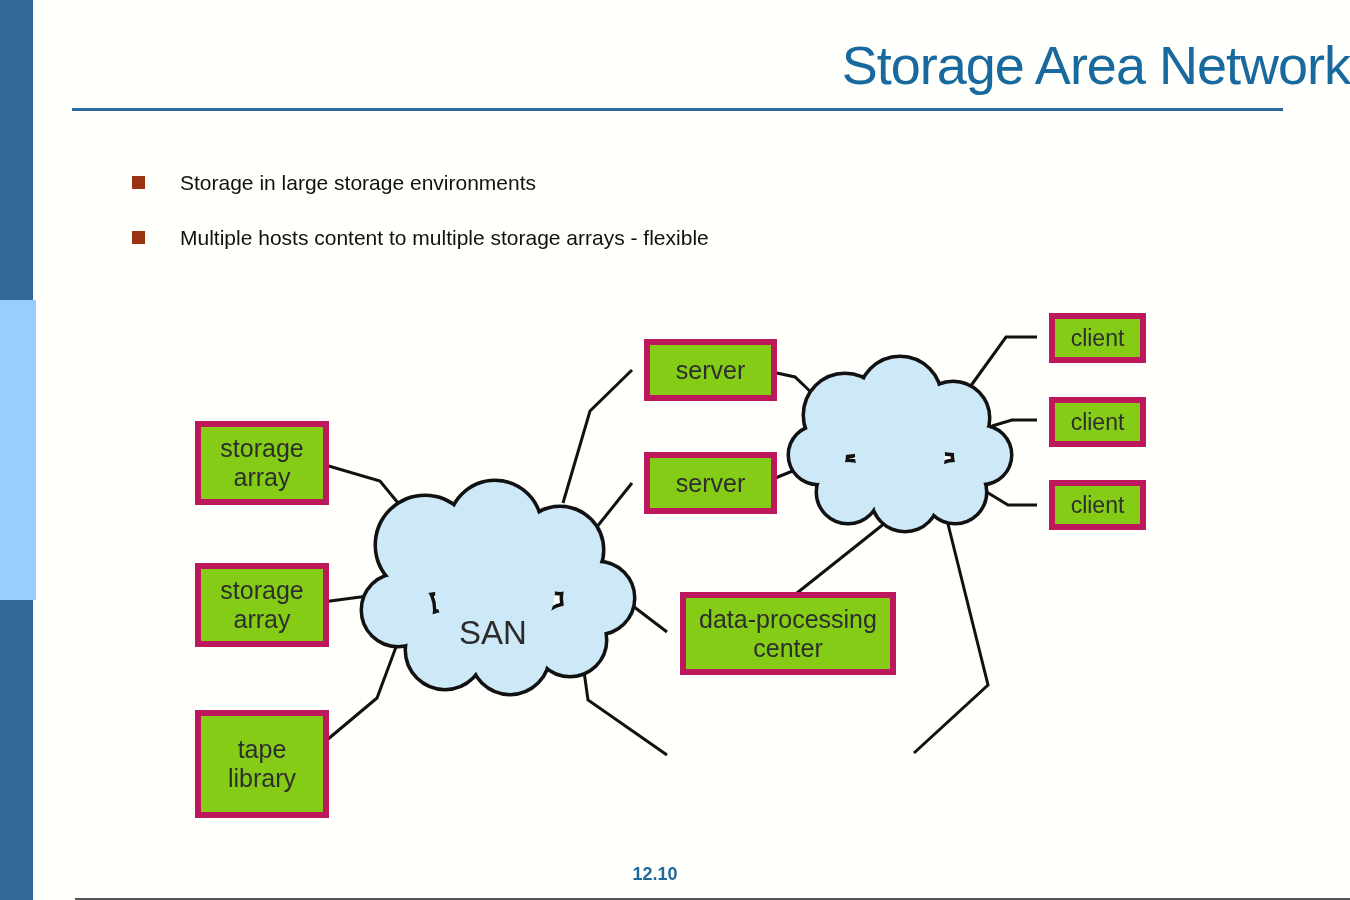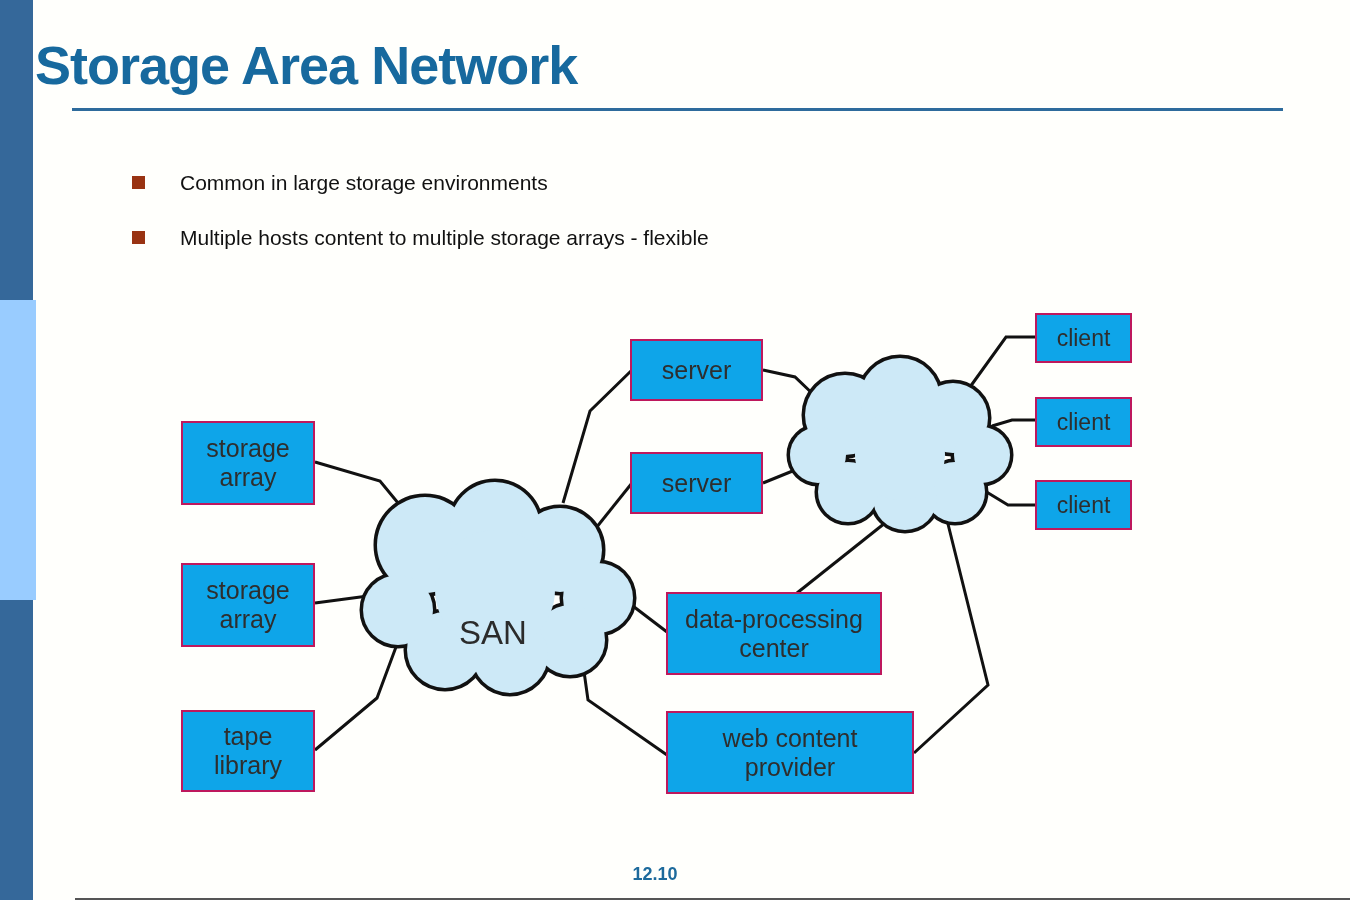--- a/index.html
+++ b/index.html
@@ -13,21 +13,21 @@
 
   
   .bar{position:absolute;left:0;}
   .bar-top{top:0;height:300px;width:33px;background:#35689a;}
   .bar-mid{top:300px;height:300px;width:36px;background:#99ccff;}
   .bar-bottom{top:600px;height:300px;width:33px;background:#35689a;}
 
   
   .title{
     position:absolute;left:35px;right:0;top:34px;
-    text-align:left;font-size:54px;font-weight:bold;
+    text-align:right;font-size:54px;font-weight:normal;
     color:#17699e;letter-spacing:-1px;
   }
   .title-rule{position:absolute;left:72px;top:108px;width:1211px;height:3px;background:#2e6b9c;}
 
   
   .bullet-item{position:absolute;left:132px;}
   .bullet-item .marker{
     position:absolute;left:0;top:5px;width:13px;height:13px;background:#993312;
   }
   .bullet-item .btext{
@@ -38,29 +38,30 @@
   .bullet-2{top:226px;}
 
   
   .diagram-svg{position:absolute;left:0;top:0;z-index:1;}
   .connector{fill:none;stroke:#111111;stroke-width:3;}
   .cloud-stroke circle{fill:#cde9f7;stroke:#111111;stroke-width:7;}
   .cloud-fill circle{fill:#cde9f7;stroke:none;}
 
   .node{
     position:absolute;z-index:2;
-    background:#0ea5e9;border:2px solid #be185d;
+    background:#84cc16;border:6px solid #be185d;
     display:flex;align-items:center;justify-content:center;
     text-align:center;white-space:pre-line;
     color:#2e2e2e;font-size:25px;line-height:1.16;
     box-sizing:border-box;
+    margin-left:14px;
   }
   .n-storage1{left:181px;top:421px;width:134px;height:84px;}
   .n-storage2{left:181px;top:563px;width:134px;height:84px;}
-  .n-tape{left:181px;top:710px;width:134px;height:82px;}
+  .n-tape{left:181px;top:710px;width:134px;height:108px;}
   .n-server1{left:630px;top:339px;width:133px;height:62px;}
   .n-server2{left:630px;top:452px;width:133px;height:62px;}
   .n-client1{left:1035px;top:313px;width:97px;height:50px;font-size:23px;}
   .n-client2{left:1035px;top:397px;width:97px;height:50px;font-size:23px;}
   .n-client3{left:1035px;top:480px;width:97px;height:50px;font-size:23px;}
   .n-dpc{left:666px;top:592px;width:216px;height:83px;}
   .n-web{left:666px;top:711px;width:248px;height:83px;}
 
   .cloud-label{
     position:absolute;z-index:3;color:#2b2b2b;text-align:center;
@@ -82,21 +83,21 @@
 
   <div class="bar bar-top"></div>
   <div class="bar bar-mid"></div>
   <div class="bar bar-bottom"></div>
 
   <div class="title">Storage Area Network</div>
   <div class="title-rule"></div>
 
   <div class="bullet-item bullet-1">
     <span class="marker"></span>
-    <span class="btext">Common in large storage environments</span>
+    <span class="btext">Storage in large storage environments</span>
   </div>
   <div class="bullet-item bullet-2">
     <span class="marker"></span>
     <span class="btext">Multiple hosts content to multiple storage arrays - flexible</span>
   </div>
 
   <svg class="diagram-svg" width="1350" height="900" viewBox="0 0 1350 900">
 
     <g>
       <polyline class="connector" points="315,462 380,481 403,509"></polyline>
@@ -170,20 +171,18 @@
 array</div>
   <div class="node n-tape">tape
 library</div>
   <div class="node n-server1">server</div>
   <div class="node n-server2">server</div>
   <div class="node n-client1">client</div>
   <div class="node n-client2">client</div>
   <div class="node n-client3">client</div>
   <div class="node n-dpc">data-processing
 center</div>
-  <div class="node n-web">web content
-provider</div>
 
   <div class="cloud-label l-san">SAN</div>
 
   <div class="page-number">12.10</div>
   <div class="bottom-strip"></div>
 </div>
 
 </body></html>

